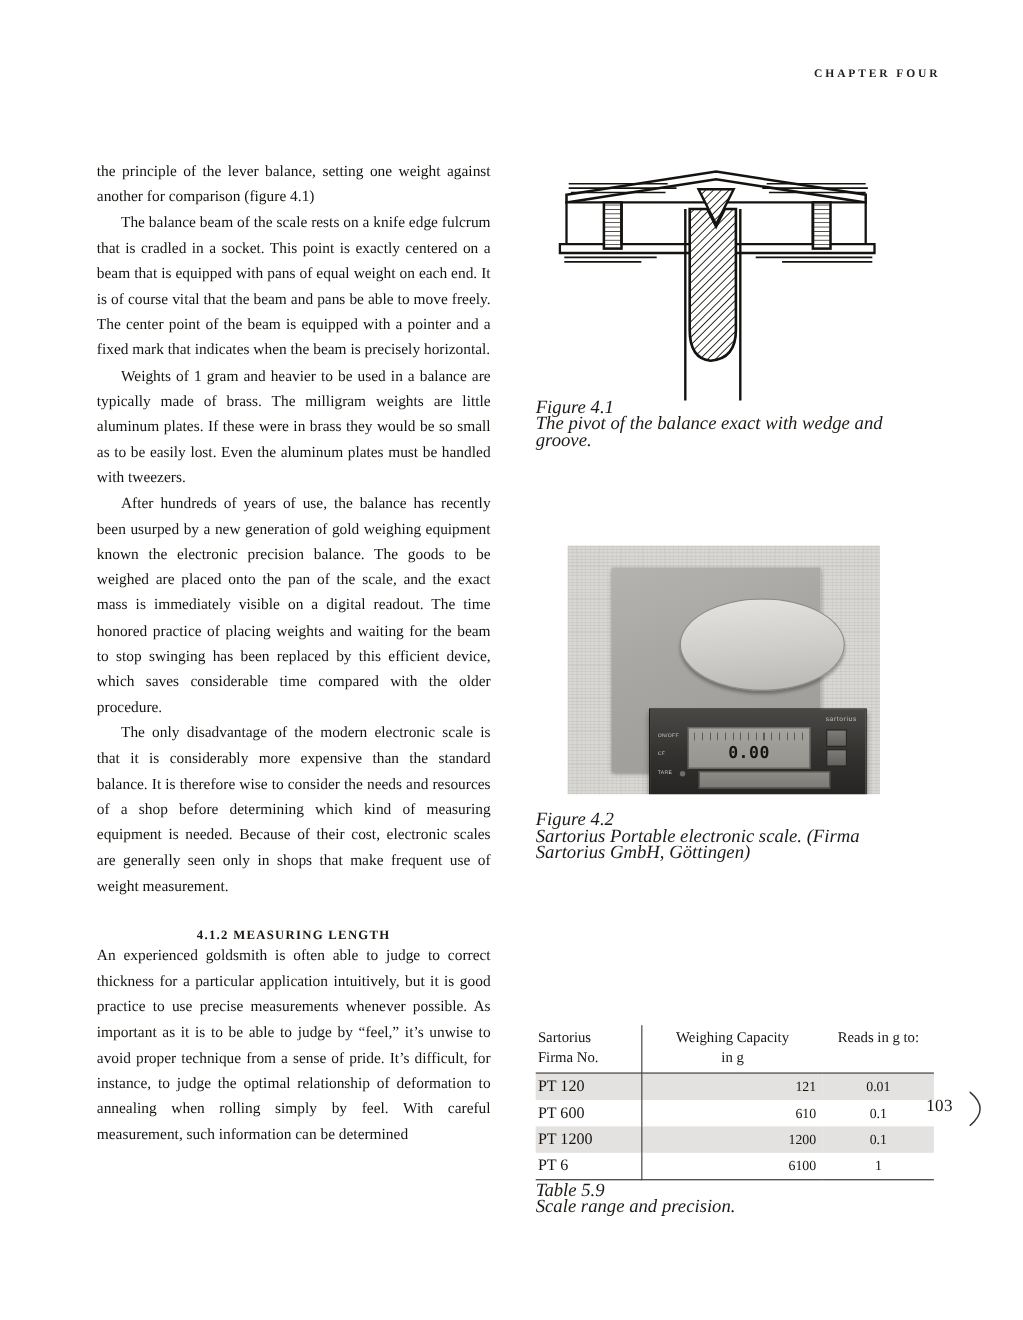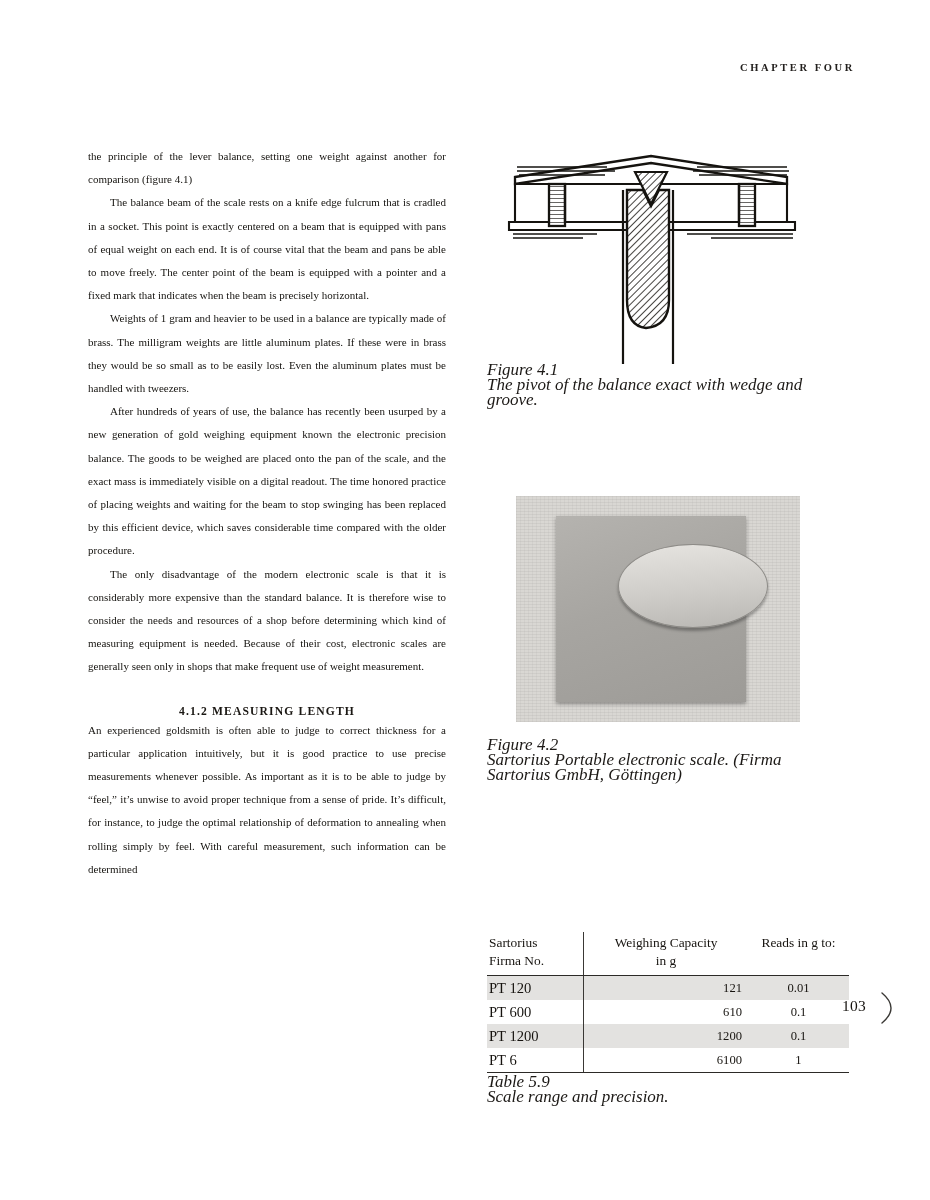--- a/index.html
+++ b/index.html
@@ -34,21 +34,21 @@
   #text-column {
     position: absolute;
     left: 88px;
     top: 145px;
     width: 358px;
   }
   .para {
     margin: 0;
     text-align: justify;
     text-justify: inter-word;
-    font-size: 11px;
+    font-size: 14px;
     line-height: 23.2px;
     color: #15130f;
     hyphens: manual;
   }
   .para.indent { text-indent: 22px; }
 
   #section-heading {
     margin: 26px 0 1px 0;
     text-align: center;
     font-size: 11.6px;
@@ -346,20 +346,34 @@
 <div class="caption" id="caption-1">
   <span class="cap-label">Figure 4.1</span>
   <span class="cap-text">The pivot of the balance exact with wedge and groove.</span>
 </div>
 
 <div id="figure-2">
   <div class="photo-noise"></div>
 
   <div class="scale-base">
     <div class="scale-pan"></div>
+    <div class="scale-panel">
+      <div class="brand-mark">sartorius</div>
+      <div class="lcd">
+        <div class="lcd-ticks"></div>
+        <div class="lcd-value">0.00</div>
+      </div>
+      <div class="panel-lbl l1">ON/OFF</div>
+      <div class="panel-lbl l2">CF</div>
+      <div class="panel-lbl l3">TARE</div>
+      <div class="panel-dot"></div>
+      <div class="panel-btn b1"></div>
+      <div class="panel-btn b2"></div>
+      <div class="panel-strip"></div>
+    </div>
   </div>
 </div>
 
 <div class="caption" id="caption-2">
   <span class="cap-label">Figure 4.2</span>
   <span class="cap-text">Sartorius Portable electronic scale. (Firma Sartorius GmbH, Göttingen)</span>
 </div>
 
 <table id="scale-table">
   <thead>

